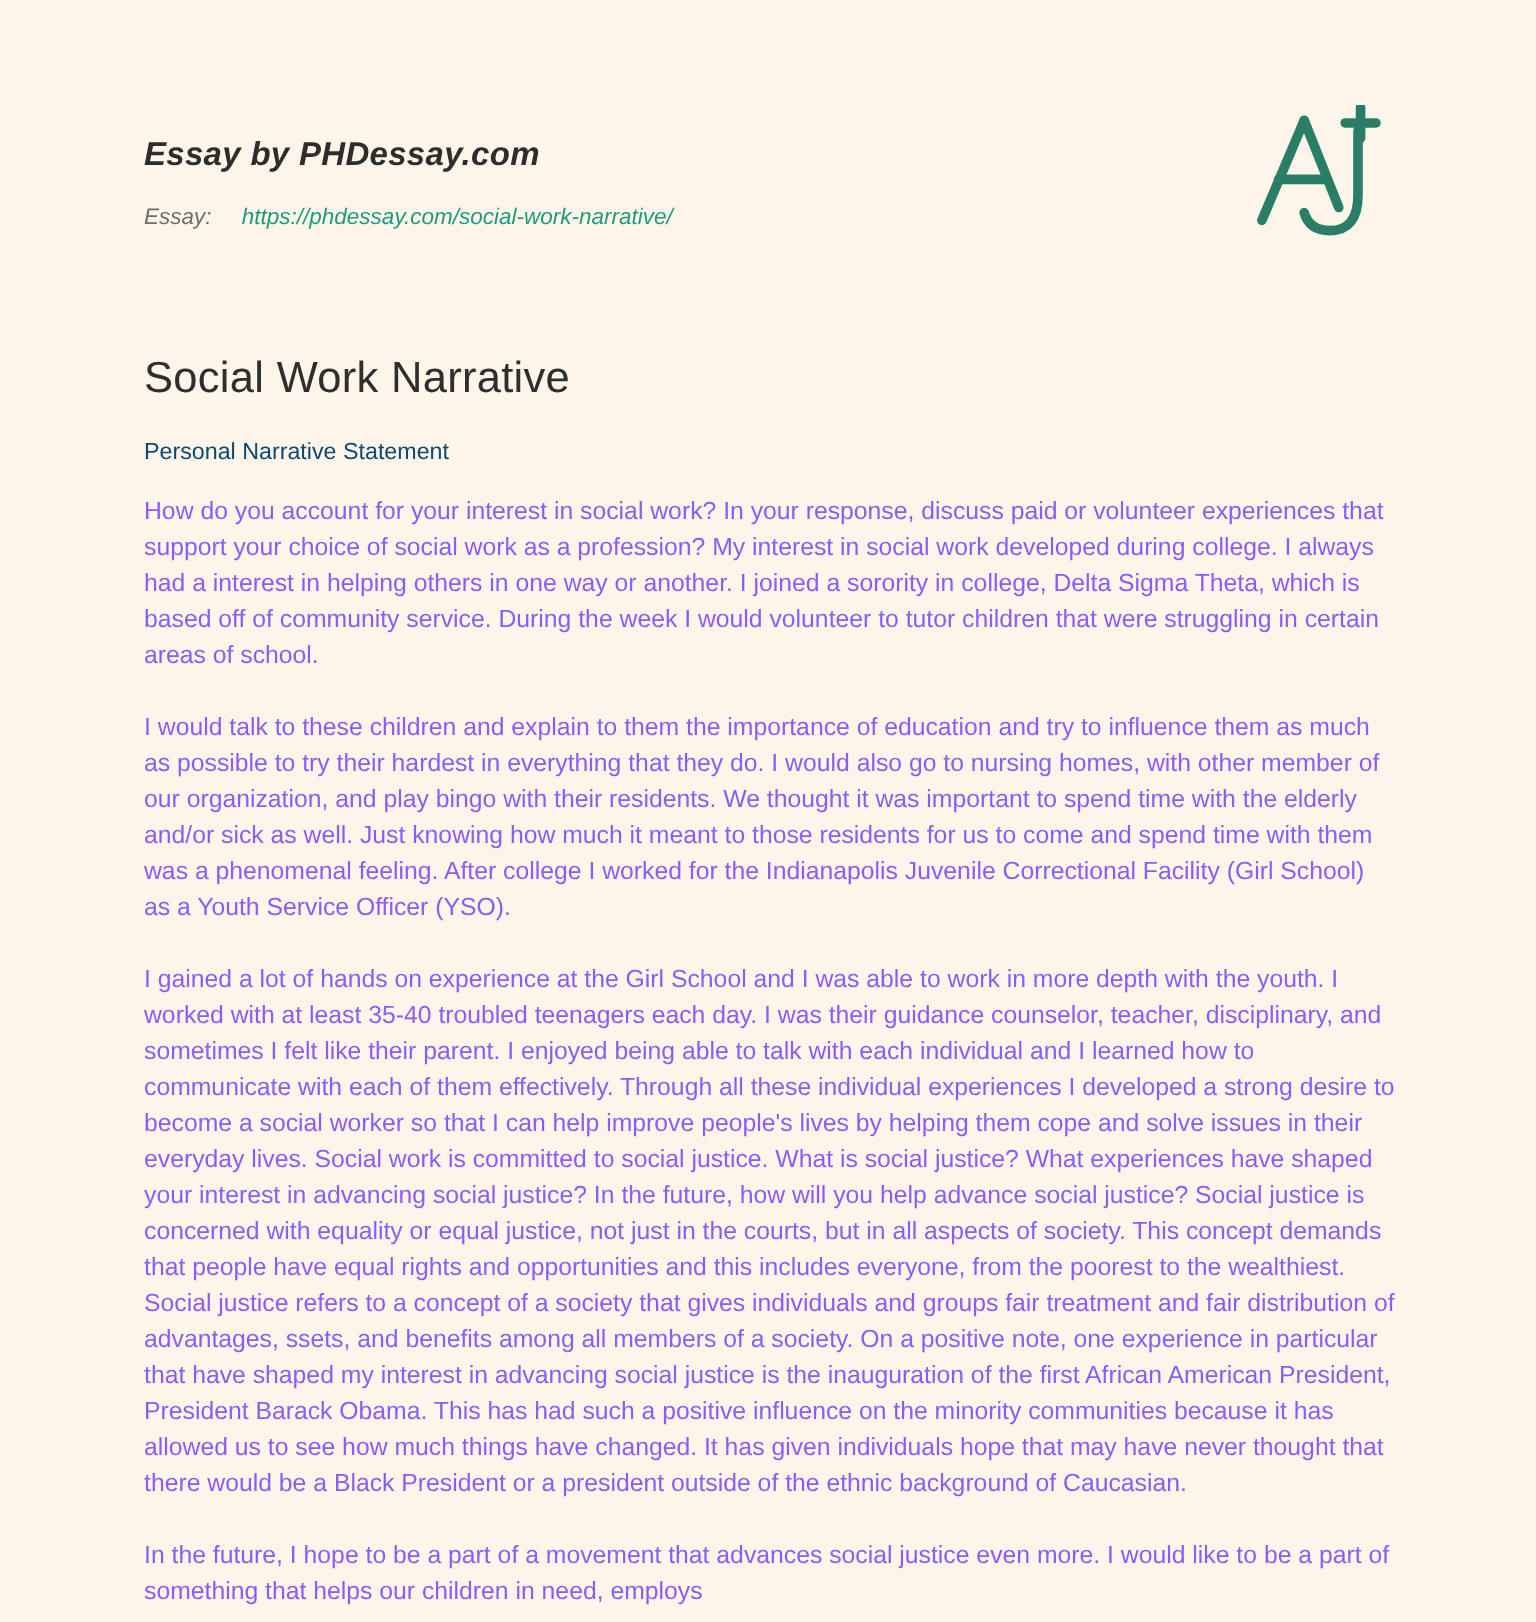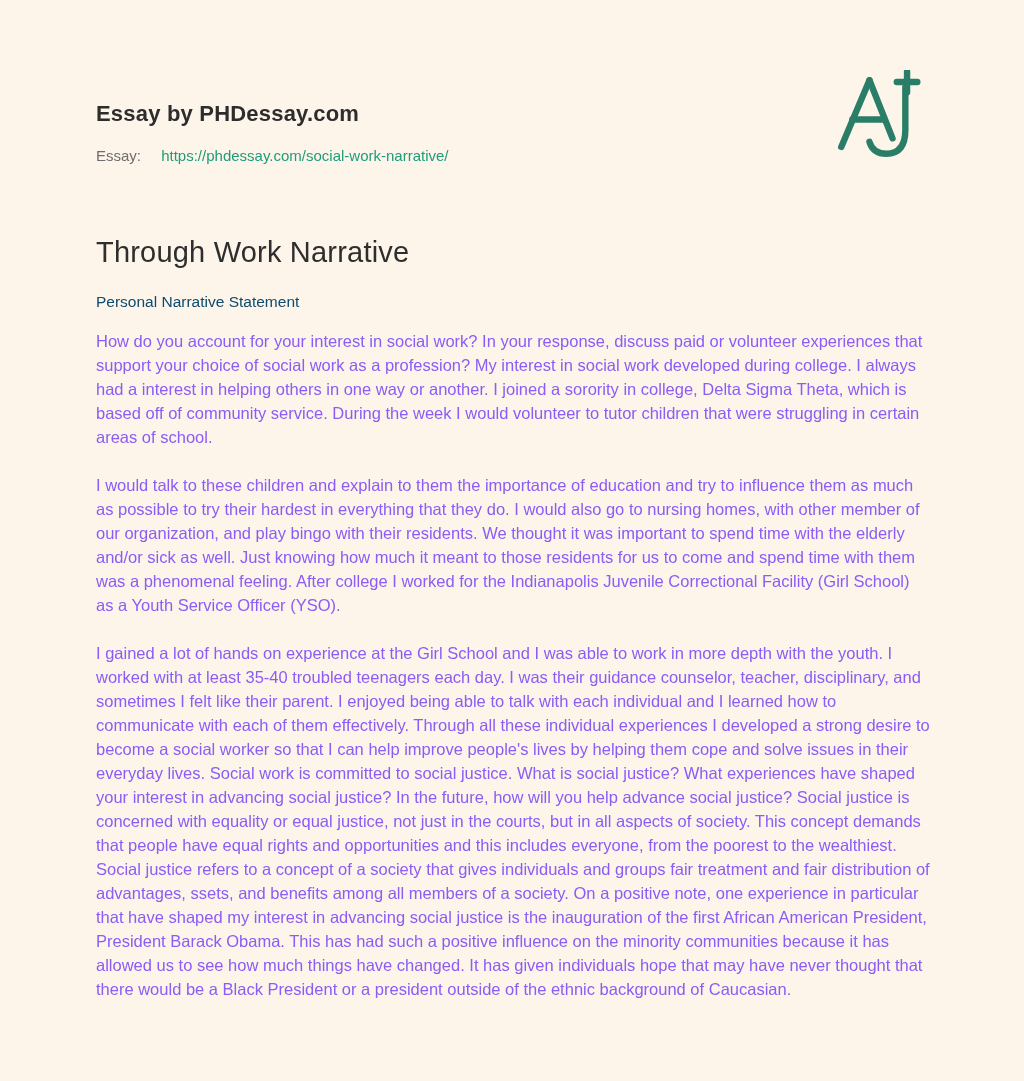--- a/index.html
+++ b/index.html
@@ -13,21 +13,22 @@
       font-family: "Liberation Sans", sans-serif;
       overflow: hidden;
       position: relative;
     }
     .container {
       padding: 70px 94px 0 96px;
     }
     .header {
       display: flex;
       justify-content: space-between;
-      align-items: flex-end;
+      align-items: center;
+      font-style: italic;
     }
     .essay-by {
       font-size: 22px;
       font-weight: 700;
       color: #2d2d2d;
       margin: 8px 0 0 0;
       letter-spacing: 0.2px;
     }
     .source-line {
       margin-top: 20px;
@@ -90,24 +91,25 @@
         <path d="M25 58 H61"></path>
 
         <path d="M87 20 V70 Q87 98 65 98 Q49 98 45 84"></path>
 
         <path d="M77 14 H101"></path>
         <path d="M89 2 V26"></path>
       </svg>
     </div>
   </div>
 
-  <h2 class="doc-title">Through Work Narrative</h2>
+  <h2 class="doc-title">Social Work Narrative</h2>
 
   <p class="subtitle">Personal Narrative Statement</p>
 
   <p class="para first">How do you account for your interest in social work? In your response, discuss paid or volunteer experiences that support your choice of social work as a profession? My interest in social work developed during college. I always had a interest in helping others in one way or another. I joined a sorority in college, Delta Sigma Theta, which is based off of community service. During the week I would volunteer to tutor children that were struggling in certain areas of school.</p>
 
   <p class="para">I would talk to these children and explain to them the importance of education and try to influence them as much as possible to try their hardest in everything that they do. I would also go to nursing homes, with other member of our organization, and play bingo with their residents. We thought it was important to spend time with the elderly and/or sick as well. Just knowing how much it meant to those residents for us to come and spend time with them was a phenomenal feeling. After college I worked for the Indianapolis Juvenile Correctional Facility (Girl School) as a Youth Service Officer (YSO).</p>
 
   <p class="para">I gained a lot of hands on experience at the Girl School and I was able to work in more depth with the youth. I worked with at least 35-40 troubled teenagers each day. I was their guidance counselor, teacher, disciplinary, and sometimes I felt like their parent. I enjoyed being able to talk with each individual and I learned how to communicate with each of them effectively. Through all these individual experiences I developed a strong desire to become a social worker so that I can help improve people's lives by helping them cope and solve issues in their everyday lives. Social work is committed to social justice. What is social justice? What experiences have shaped your interest in advancing social justice? In the future, how will you help advance social justice? Social justice is concerned with equality or equal justice, not just in the courts, but in all aspects of society. This concept demands that people have equal rights and opportunities and this includes everyone, from the poorest to the wealthiest. Social justice refers to a concept of a society that gives individuals and groups fair treatment and fair distribution of advantages, ssets, and benefits among all members of a society. On a positive note, one experience in particular that have shaped my interest in advancing social justice is the inauguration of the first African American President, President Barack Obama. This has had such a positive influence on the minority communities because it has allowed us to see how much things have changed. It has given individuals hope that may have never thought that there would be a Black President or a president outside of the ethnic background of Caucasian.</p>
 
+  <p class="para">In the future, I hope to be a part of a movement that advances social justice even more. I would like to be a part of something that helps our children in need, employs</p>
 
 </div>
 
 </body></html>

